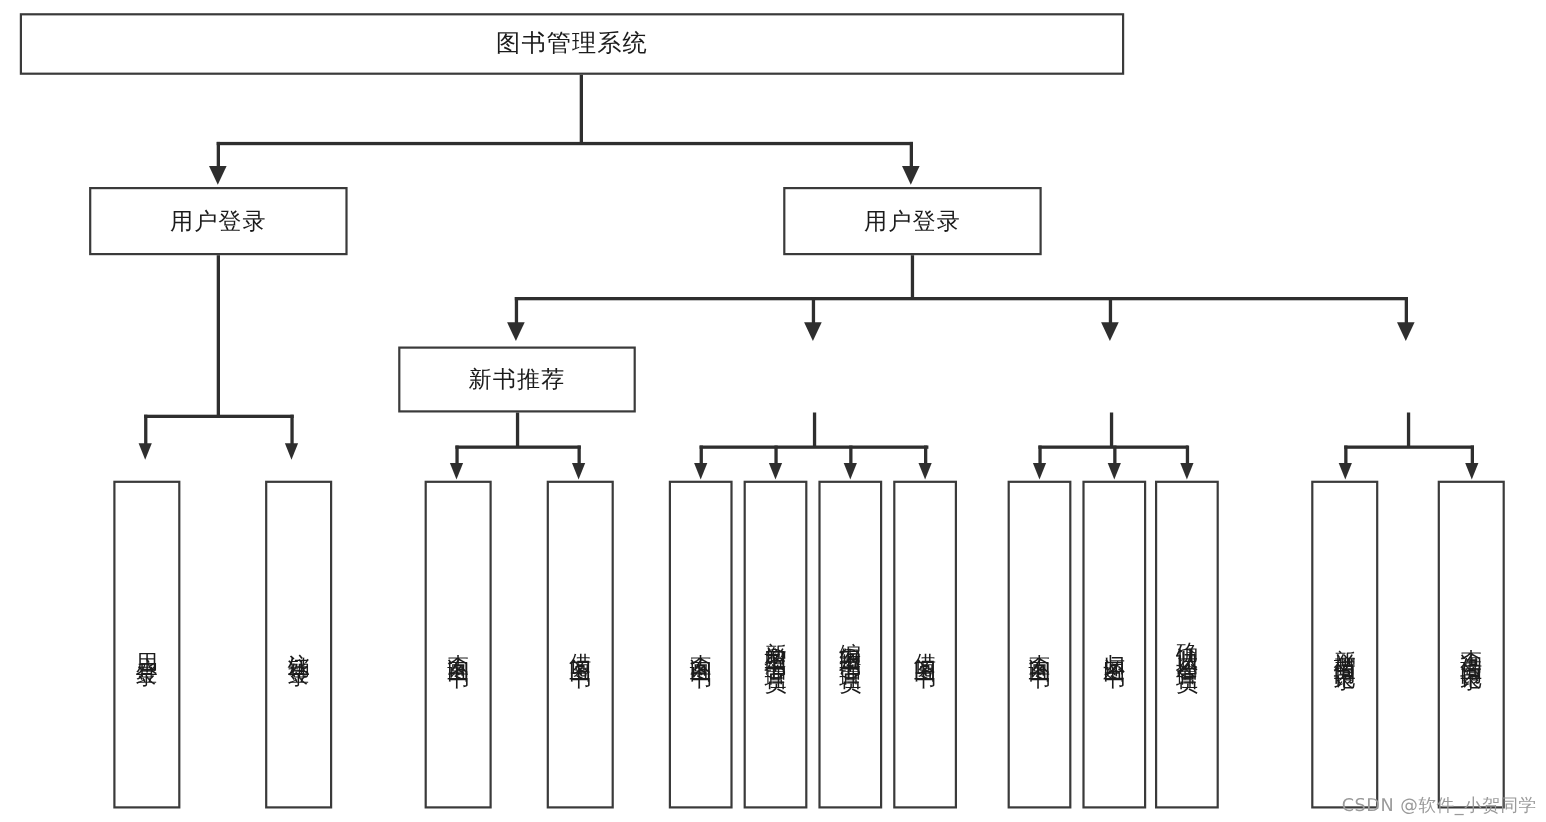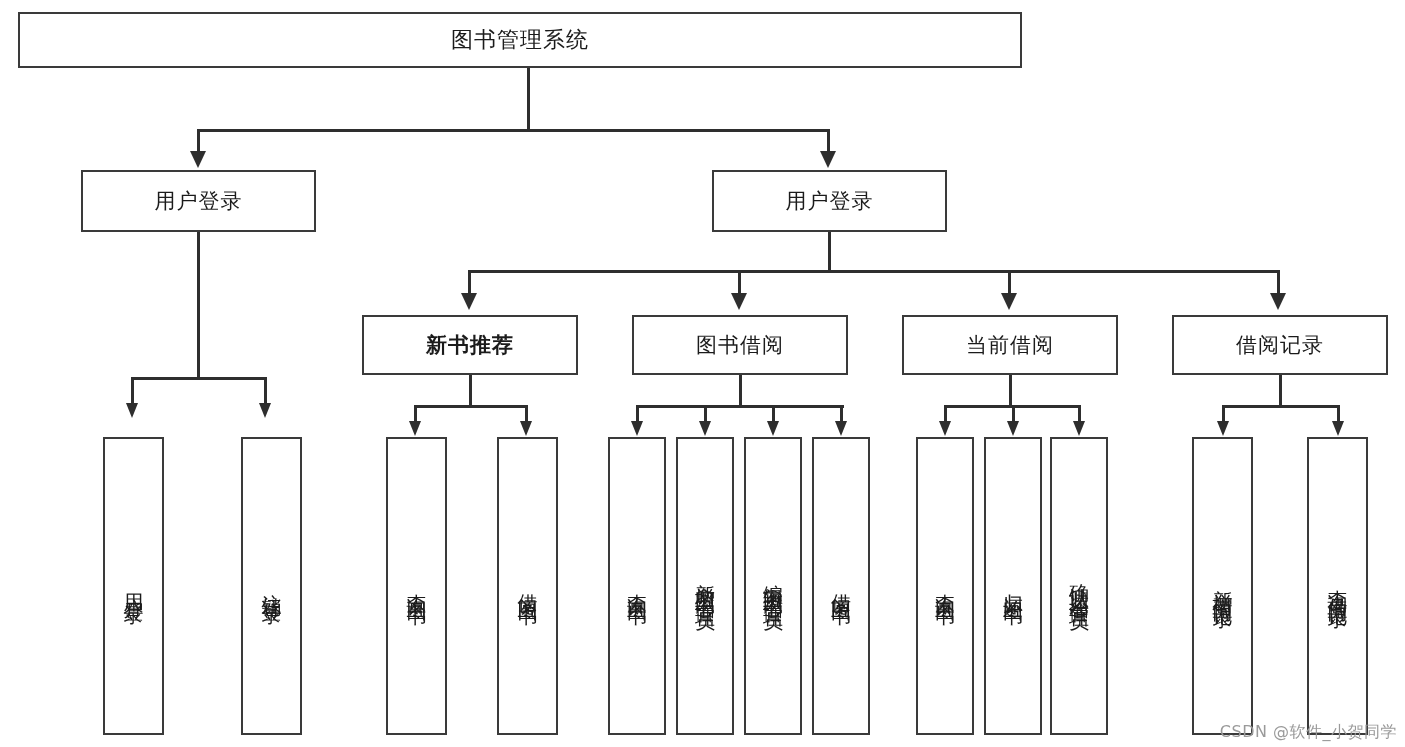--- a/index.html
+++ b/index.html
@@ -113,27 +113,24 @@
 
   <div class="edge vline" style="left:738px;top:270px;width:3px;height:25px;"></div>
   <div class="arrow" style="left:731px;top:293px;"></div>
 
   <div class="edge vline" style="left:1008px;top:270px;width:3px;height:25px;"></div>
   <div class="arrow" style="left:1001px;top:293px;"></div>
 
   <div class="edge vline" style="left:1277px;top:270px;width:3px;height:25px;"></div>
   <div class="arrow" style="left:1270px;top:293px;"></div>
 
-  <div class="node h" style="left:362px;top:315px;width:216px;height:60px;font-weight:bold;">新书推荐</div>
-
-  <div class="node h" style="left:632px;top:315px;width:216px;height:60px;">图书借阅</div>
-
-  <div class="node h" style="left:902px;top:315px;width:216px;height:60px;">当前借阅</div>
-
-  <div class="node h" style="left:1172px;top:315px;width:216px;height:60px;">借阅记录</div>
+  <div class="node h" style="left:362px;top:315px;width:216px;height:60px;">新书推荐</div>
+
+
+
 
   <div class="edge vline" style="left:469px;top:375px;width:3px;height:32px;"></div>
   <div class="edge hline" style="left:414px;top:405px;width:114px;height:3px;"></div>
   <div class="edge vline" style="left:414px;top:405px;width:3px;height:18px;"></div>
   <div class="arrow thin" style="left:409px;top:421px;"></div>
   <div class="edge vline" style="left:525px;top:405px;width:3px;height:18px;"></div>
   <div class="arrow thin" style="left:520px;top:421px;"></div>
 
   <div class="edge vline" style="left:739px;top:375px;width:3px;height:32px;"></div>
   <div class="edge hline" style="left:636px;top:405px;width:208px;height:3px;"></div>

